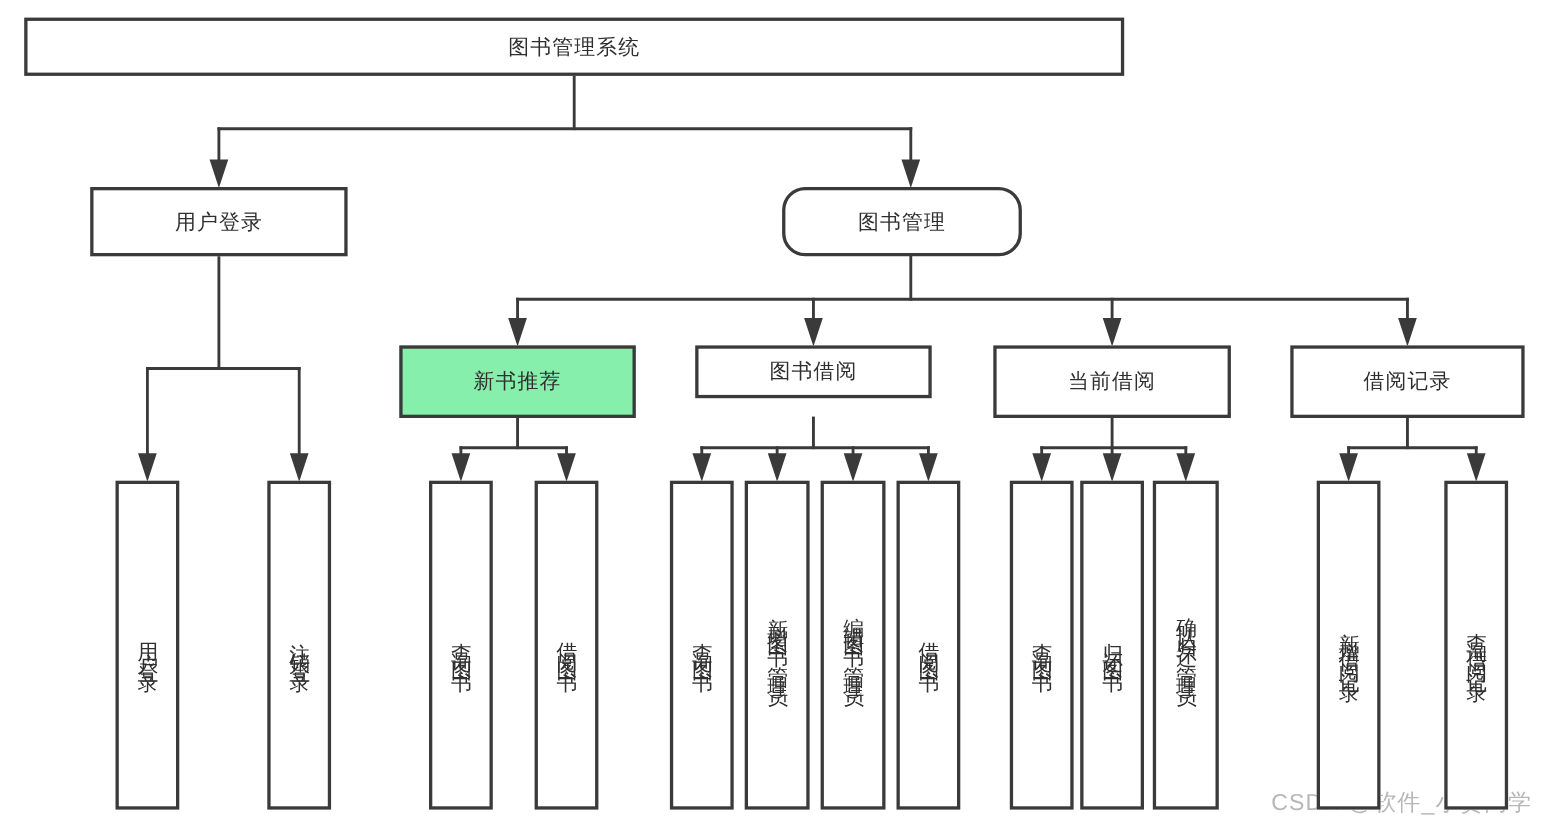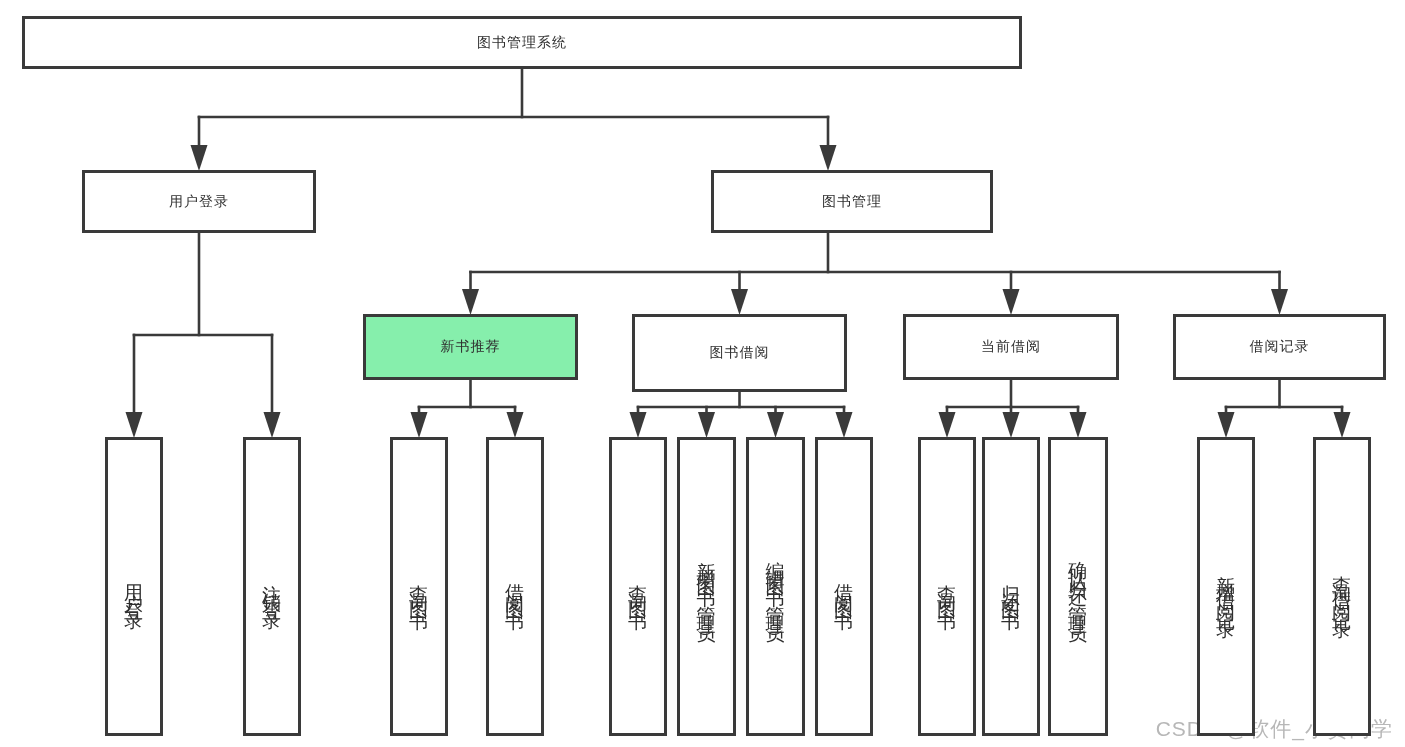--- a/index.html
+++ b/index.html
@@ -26,21 +26,21 @@
     position: absolute;
     box-sizing: border-box;
     background: #ffffff;
     border: 3px solid #3a3a3a;
     display: flex;
     align-items: center;
     justify-content: center;
     color: #2f2f2f;
   }
   .node.h .lbl {
-    font-size: 14px;
+    font-size: 19px;
     letter-spacing: 1px;
     white-space: nowrap;
   }
   .node.v .lbl {
     writing-mode: vertical-rl;
     font-size: 19px;
     letter-spacing: 9px;
     line-height: 1;
     white-space: nowrap;
   }
@@ -112,27 +112,27 @@
       <line x1="1342" y1="407" x2="1342" y2="417" stroke="#3a3a3a" stroke-width="2.6" stroke-linecap="square"></line>
       <polygon points="1342,438 1333.5,412 1350.5,412" fill="#3a3a3a"></polygon>
     </svg>
   <div id="watermark" style="color: rgb(183, 183, 183);">CSDN @软件_小贺同学</div>
 <div class="node h" style="left: 22px; top: 16px; width: 1000px; height: 53px; border-color: rgb(58, 58, 58); background: rgb(255, 255, 255);">
       <span class="lbl" style="color: rgb(47, 47, 47);">图书管理系统</span>
     </div>
     <div class="node h" style="left: 82px; top: 170px; width: 234px; height: 63px; border-color: rgb(58, 58, 58); background: rgb(255, 255, 255);">
       <span class="lbl" style="color: rgb(47, 47, 47);">用户登录</span>
     </div>
-    <div class="node h" style="left: 711px; top: 170px; width: 282px; height: 63px; border-color: rgb(58, 58, 58); background: rgb(255, 255, 255);">
+    <div class="node h" style="left: 711px; top: 170px; width: 218px; height: 63px; border-color: rgb(58, 58, 58); background: rgb(255, 255, 255); border-radius: 21px;">
       <span class="lbl" style="color: rgb(47, 47, 47);">图书管理</span>
     </div>
     <div class="node h" style="left: 363px; top: 314px; width: 215px; height: 66px; border-color: rgb(58, 58, 58); background: #86efac;">
       <span class="lbl" style="color: rgb(47, 47, 47);">新书推荐</span>
     </div>
-    <div class="node h" style="left: 632px; top: 314px; width: 215px; height: 78px; border-color: rgb(58, 58, 58); background: rgb(255, 255, 255); font-family: Liberation Serif, serif;">
+    <div class="node h" style="left: 632px; top: 314px; width: 215px; height: 48px; border-color: rgb(58, 58, 58); background: rgb(255, 255, 255); font-family: Liberation Serif, serif;">
       <span class="lbl" style="color: rgb(47, 47, 47);">图书借阅</span>
     </div>
     <div class="node h" style="left: 1173px; top: 314px; width: 213px; height: 66px; border-color: rgb(58, 58, 58); background: rgb(255, 255, 255);">
       <span class="lbl" style="color: rgb(47, 47, 47);">借阅记录</span>
     </div>
     <div class="node h" style="left: 903px; top: 314px; width: 216px; height: 66px; border-color: rgb(58, 58, 58); background: rgb(255, 255, 255);">
       <span class="lbl" style="color: rgb(47, 47, 47);">当前借阅</span>
     </div>
     <div class="node v" style="left: 105px; top: 437px; width: 58px; height: 299px; border-color: rgb(58, 58, 58); background: rgb(255, 255, 255);">
       <span class="lbl" style="color: rgb(47, 47, 47);">用户登录</span>

